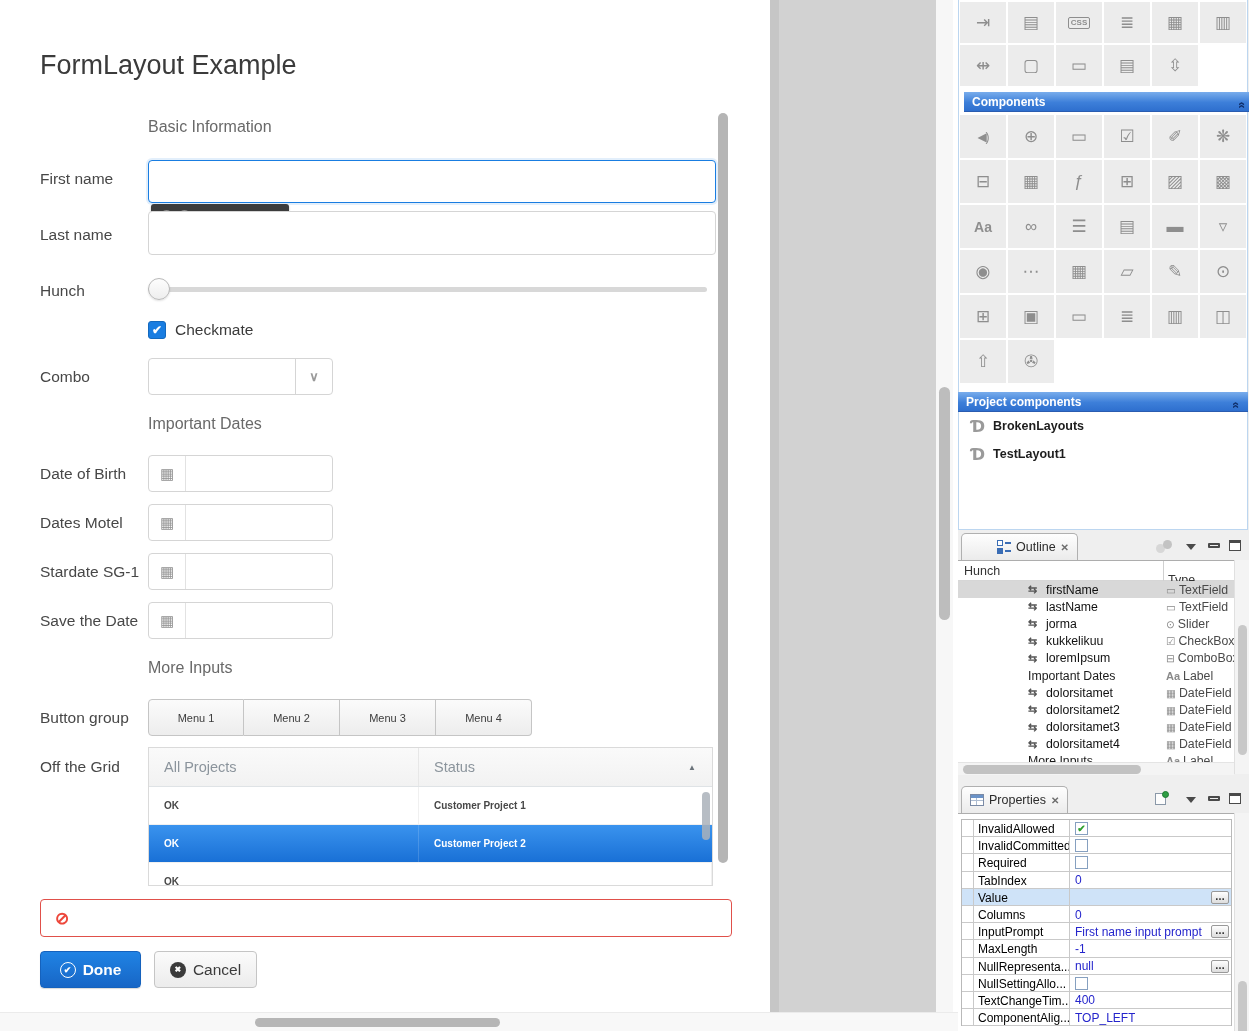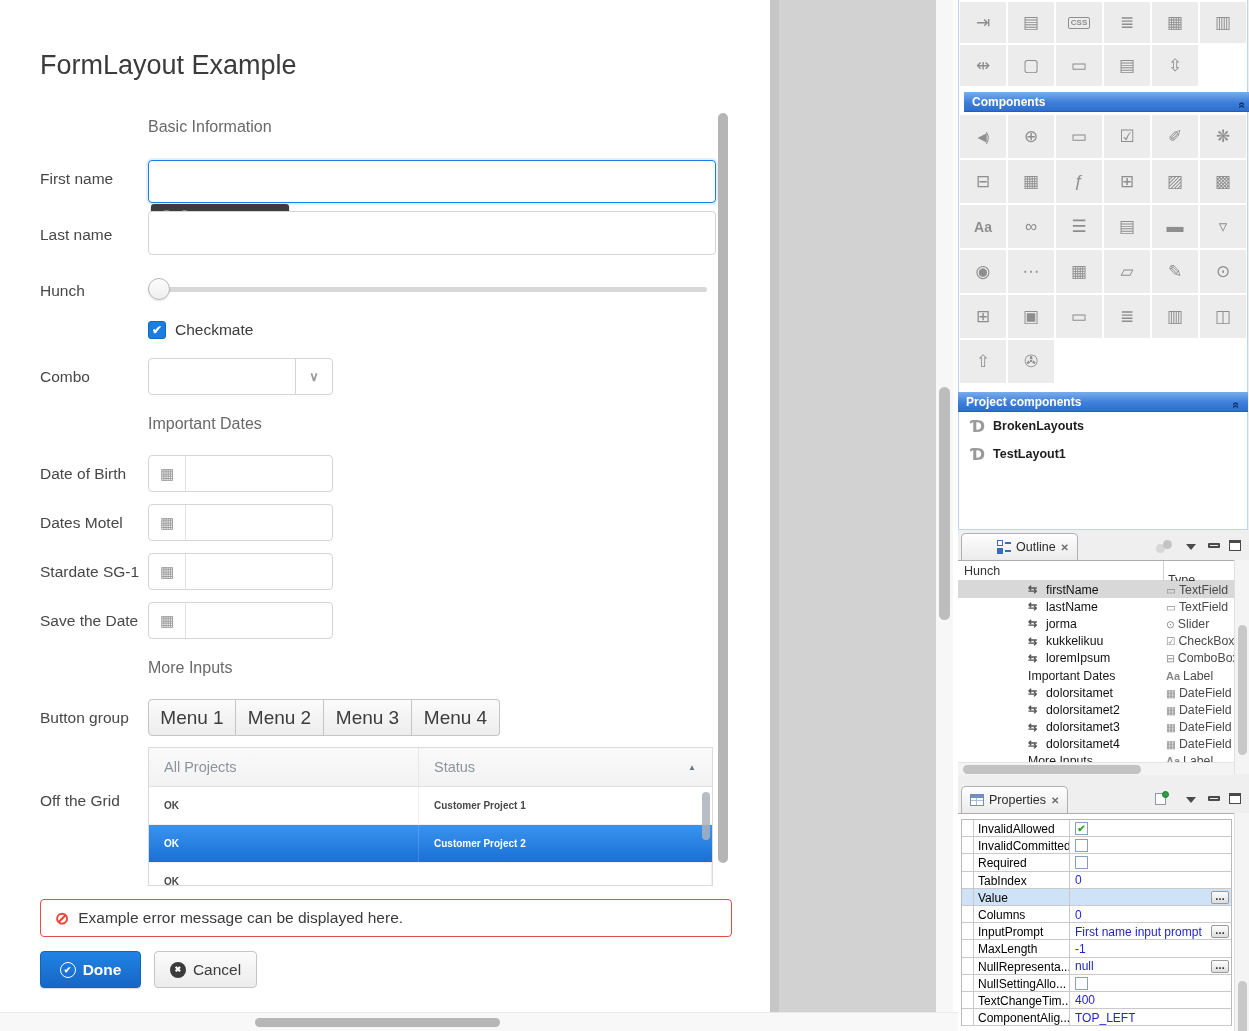--- a/index.html
+++ b/index.html
@@ -44,22 +44,22 @@
   .combo .btn{position:absolute;right:0;top:0;width:37px;height:100%;border-left:1px solid #d5d5d5;
               display:flex;align-items:center;justify-content:center;color:#9a9a9a;font-size:13px;font-weight:bold;}
 
   .daterow{position:absolute;left:0;width:770px;height:49px;}
   .daterow .flabel{top:10px;}
   .datefield{position:absolute;left:148px;top:0;width:185px;height:37px;border:1px solid #d5d5d5;border-radius:4px;background:#fff;}
   .datefield .cal{position:absolute;left:0;top:0;width:37px;height:100%;border-right:1px solid #e2e2e2;
                   display:flex;align-items:center;justify-content:center;color:#8f8f8f;font-size:15px;}
 
   .btngroup{position:absolute;left:148px;top:699px;height:37px;display:flex;}
-  .sbtn{width:88px;height:37px;border:1px solid #c5c5c5;border-left-width:0;background:linear-gradient(#fbfbfb,#ededed);
-        font-size:19px;color:#3c3c3c;display:flex;align-items:center;justify-content:center;}
+  .sbtn{width:96px;height:37px;border:1px solid #c5c5c5;border-left-width:0;background:linear-gradient(#fbfbfb,#ededed);
+        font-size:11px;color:#3c3c3c;display:flex;align-items:center;justify-content:center;}
   .sbtn:first-child{border-left-width:1px;border-radius:4px 0 0 4px;}
   .sbtn:last-child{border-radius:0 4px 4px 0;}
 
   .vtable{position:absolute;left:148px;top:747px;width:565px;height:139px;border:1px solid #dadada;overflow:hidden;background:#fff;}
   .thead{display:flex;height:39px;background:linear-gradient(#fafafa,#f2f2f2);border-bottom:1px solid #dfe3e6;}
   .thcell{font-size:14.5px;color:#8b949c;padding-left:15px;display:flex;align-items:center;position:relative;}
   .thcell:first-child{width:270px;border-right:1px solid #e7e7e7;}
   .thcell:last-child{flex:1;}
   .sort{position:absolute;right:16px;color:#6b737a;font-size:8px;}
   .trow{display:flex;height:38px;border-bottom:1px solid #f0f0f0;background:#fff;}
@@ -228,21 +228,21 @@
     <div class="sec-cap" style="top:659px;">More Inputs</div>
 
     <div class="flabel" style="top:709px;">Button group</div>
     <div class="btngroup" id="btnGroup">
         <div class="sbtn">Menu 1</div>
         <div class="sbtn">Menu 2</div>
         <div class="sbtn">Menu 3</div>
         <div class="sbtn">Menu 4</div>
       </div>
 
-    <div class="flabel" style="top:792px;">Off the Grid</div>
+    <div class="flabel" style="top:758px;">Off the Grid</div>
     <div class="vtable">
       <div class="thead" id="tblHead">
           <div class="thcell">All Projects</div>
           <div class="thcell">Status<span class="sort">▲</span></div>
         </div>
       <div id="tblRows">
           <div class="trow">
             <div class="tcell">OK</div>
             <div class="tcell">Customer Project 1</div>
           </div>
@@ -252,21 +252,20 @@
           </div>
           <div class="trow">
             <div class="tcell">OK</div>
           </div>
         </div>
       <div class="tscroll"></div>
     </div>
 
     <div class="errbox">
       <span class="erricon">⊘</span>
-      <span class="errtext">Example error message can be displayed here.</span>
     </div>
 
     <div class="btn-done">
       <span class="dicon">✔</span>
       <span>Done</span>
     </div>
     <div class="btn-cancel">
       <span class="cicon">✖</span>
       <span>Cancel</span>
     </div>

